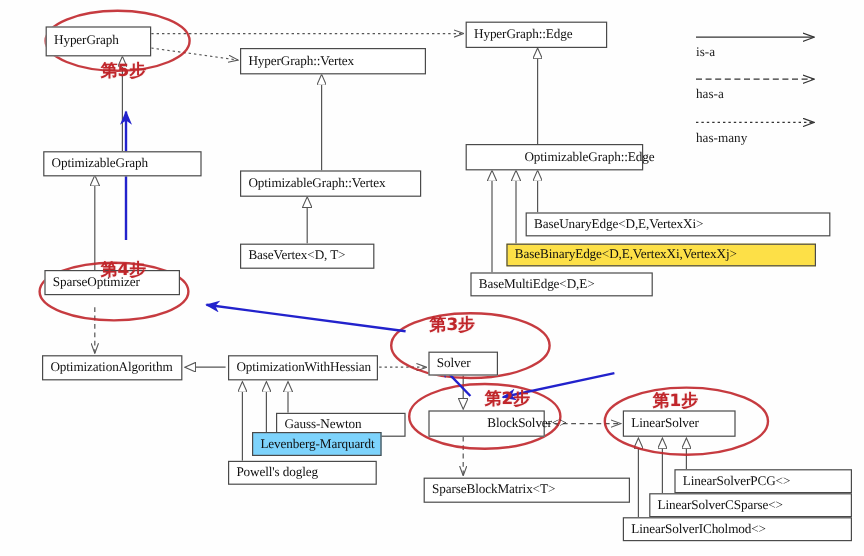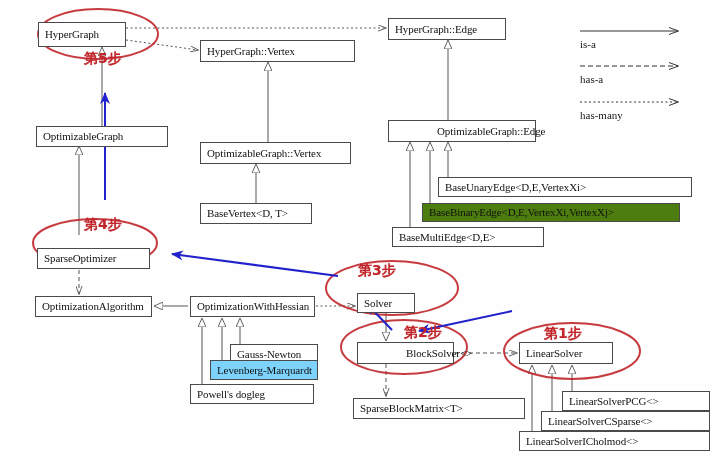--- a/index.html
+++ b/index.html
@@ -118,26 +118,26 @@
 
   <div id="nodes-host">
       <div class="node" style="left: 38px; top: 22px; width: 88px; height: 25px; border-color: rgb(74, 74, 74); background: rgb(255, 255, 255); color: rgb(17, 17, 17);">HyperGraph</div>
       <div class="node" style="left: 200px; top: 40px; width: 155px; height: 22px; border-color: rgb(74, 74, 74); background: rgb(255, 255, 255); color: rgb(17, 17, 17);">HyperGraph::Vertex</div>
       <div class="node" style="left: 388px; top: 18px; width: 118px; height: 22px; border-color: rgb(74, 74, 74); background: rgb(255, 255, 255); color: rgb(17, 17, 17);">HyperGraph::Edge</div>
       <div class="node" style="left: 36px; top: 126px; width: 132px; height: 21px; border-color: rgb(74, 74, 74); background: rgb(255, 255, 255); color: rgb(17, 17, 17);">OptimizableGraph</div>
       <div class="node" style="left: 200px; top: 142px; width: 151px; height: 22px; border-color: rgb(74, 74, 74); background: rgb(255, 255, 255); color: rgb(17, 17, 17);">OptimizableGraph::Vertex</div>
       <div class="node" style="left: 388px; top: 120px; width: 148px; height: 22px; border-color: rgb(74, 74, 74); background: rgb(255, 255, 255); color: rgb(17, 17, 17); padding-left: 48px;">OptimizableGraph::Edge</div>
       <div class="node" style="left: 200px; top: 203px; width: 112px; height: 21px; border-color: rgb(74, 74, 74); background: rgb(255, 255, 255); color: rgb(17, 17, 17);">BaseVertex&lt;D, T&gt;</div>
       <div class="node" style="left: 438px; top: 177px; width: 254px; height: 20px; border-color: rgb(74, 74, 74); background: rgb(255, 255, 255); color: rgb(17, 17, 17);">BaseUnaryEdge&lt;D,E,VertexXi&gt;</div>
-      <div class="node" style="left: 422px; top: 203px; width: 258px; height: 19px; border-color: rgb(74, 74, 74); background: #4d7c0f; color: rgb(17, 17, 17);">BaseBinaryEdge&lt;D,E,VertexXi,VertexXj&gt;</div>
+      <div class="node" style="left: 422px; top: 203px; width: 258px; height: 19px; border-color: rgb(74, 74, 74); background: #fde047; color: rgb(17, 17, 17);">BaseBinaryEdge&lt;D,E,VertexXi,VertexXj&gt;</div>
       <div class="node" style="left: 392px; top: 227px; width: 152px; height: 20px; border-color: rgb(74, 74, 74); background: rgb(255, 255, 255); color: rgb(17, 17, 17);">BaseMultiEdge&lt;D,E&gt;</div>
-      <div class="node" style="left: 37px; top: 248px; width: 113px; height: 21px; border-color: rgb(74, 74, 74); background: rgb(255, 255, 255); color: rgb(17, 17, 17);">SparseOptimizer</div>
+      <div class="node" style="left: 37px; top: 225px; width: 113px; height: 21px; border-color: rgb(74, 74, 74); background: rgb(255, 255, 255); color: rgb(17, 17, 17);">SparseOptimizer</div>
       <div class="node" style="left: 35px; top: 296px; width: 117px; height: 21px; border-color: rgb(74, 74, 74); background: rgb(255, 255, 255); color: rgb(17, 17, 17);">OptimizationAlgorithm</div>
       <div class="node" style="left: 190px; top: 296px; width: 125px; height: 21px; border-color: rgb(74, 74, 74); background: rgb(255, 255, 255); color: rgb(17, 17, 17);">OptimizationWithHessian</div>
-      <div class="node" style="left: 230px; top: 344px; width: 88px; height: 20px; border-color: rgb(74, 74, 74); background: rgb(255, 255, 255); color: rgb(17, 17, 17);">Gauss-Newton</div>
+      <div class="node" style="left: 230px; top: 344px; width: 108px; height: 20px; border-color: rgb(74, 74, 74); background: rgb(255, 255, 255); color: rgb(17, 17, 17);">Gauss-Newton</div>
       <div class="node" style="left: 210px; top: 360px; width: 108px; height: 20px; border-color: rgb(74, 74, 74); background: #7dd3fc; color: rgb(17, 17, 17);">Levenberg-Marquardt</div>
       <div class="node" style="left: 190px; top: 384px; width: 124px; height: 20px; border-color: rgb(74, 74, 74); background: rgb(255, 255, 255); color: rgb(17, 17, 17);">Powell's dogleg</div>
       <div class="node" style="left: 357px; top: 293px; width: 58px; height: 20px; border-color: rgb(74, 74, 74); background: rgb(255, 255, 255); color: rgb(17, 17, 17);">Solver</div>
       <div class="node" style="left: 357px; top: 342px; width: 97px; height: 22px; border-color: rgb(74, 74, 74); background: rgb(255, 255, 255); color: rgb(17, 17, 17); padding-left: 48px;">BlockSolver&lt;&gt;</div>
       <div class="node" style="left: 353px; top: 398px; width: 172px; height: 21px; border-color: rgb(74, 74, 74); background: rgb(255, 255, 255); color: rgb(17, 17, 17);">SparseBlockMatrix&lt;T&gt;</div>
       <div class="node" style="left: 519px; top: 342px; width: 94px; height: 22px; border-color: rgb(74, 74, 74); background: rgb(255, 255, 255); color: rgb(17, 17, 17);">LinearSolver</div>
       <div class="node" style="left: 562px; top: 391px; width: 148px; height: 20px; border-color: rgb(74, 74, 74); background: rgb(255, 255, 255); color: rgb(17, 17, 17);">LinearSolverPCG&lt;&gt;</div>
       <div class="node" style="left: 541px; top: 411px; width: 169px; height: 20px; border-color: rgb(74, 74, 74); background: rgb(255, 255, 255); color: rgb(17, 17, 17);">LinearSolverCSparse&lt;&gt;</div>
       <div class="node" style="left: 519px; top: 431px; width: 191px; height: 20px; border-color: rgb(74, 74, 74); background: rgb(255, 255, 255); color: rgb(17, 17, 17);">LinearSolverICholmod&lt;&gt;</div>
     </div>

